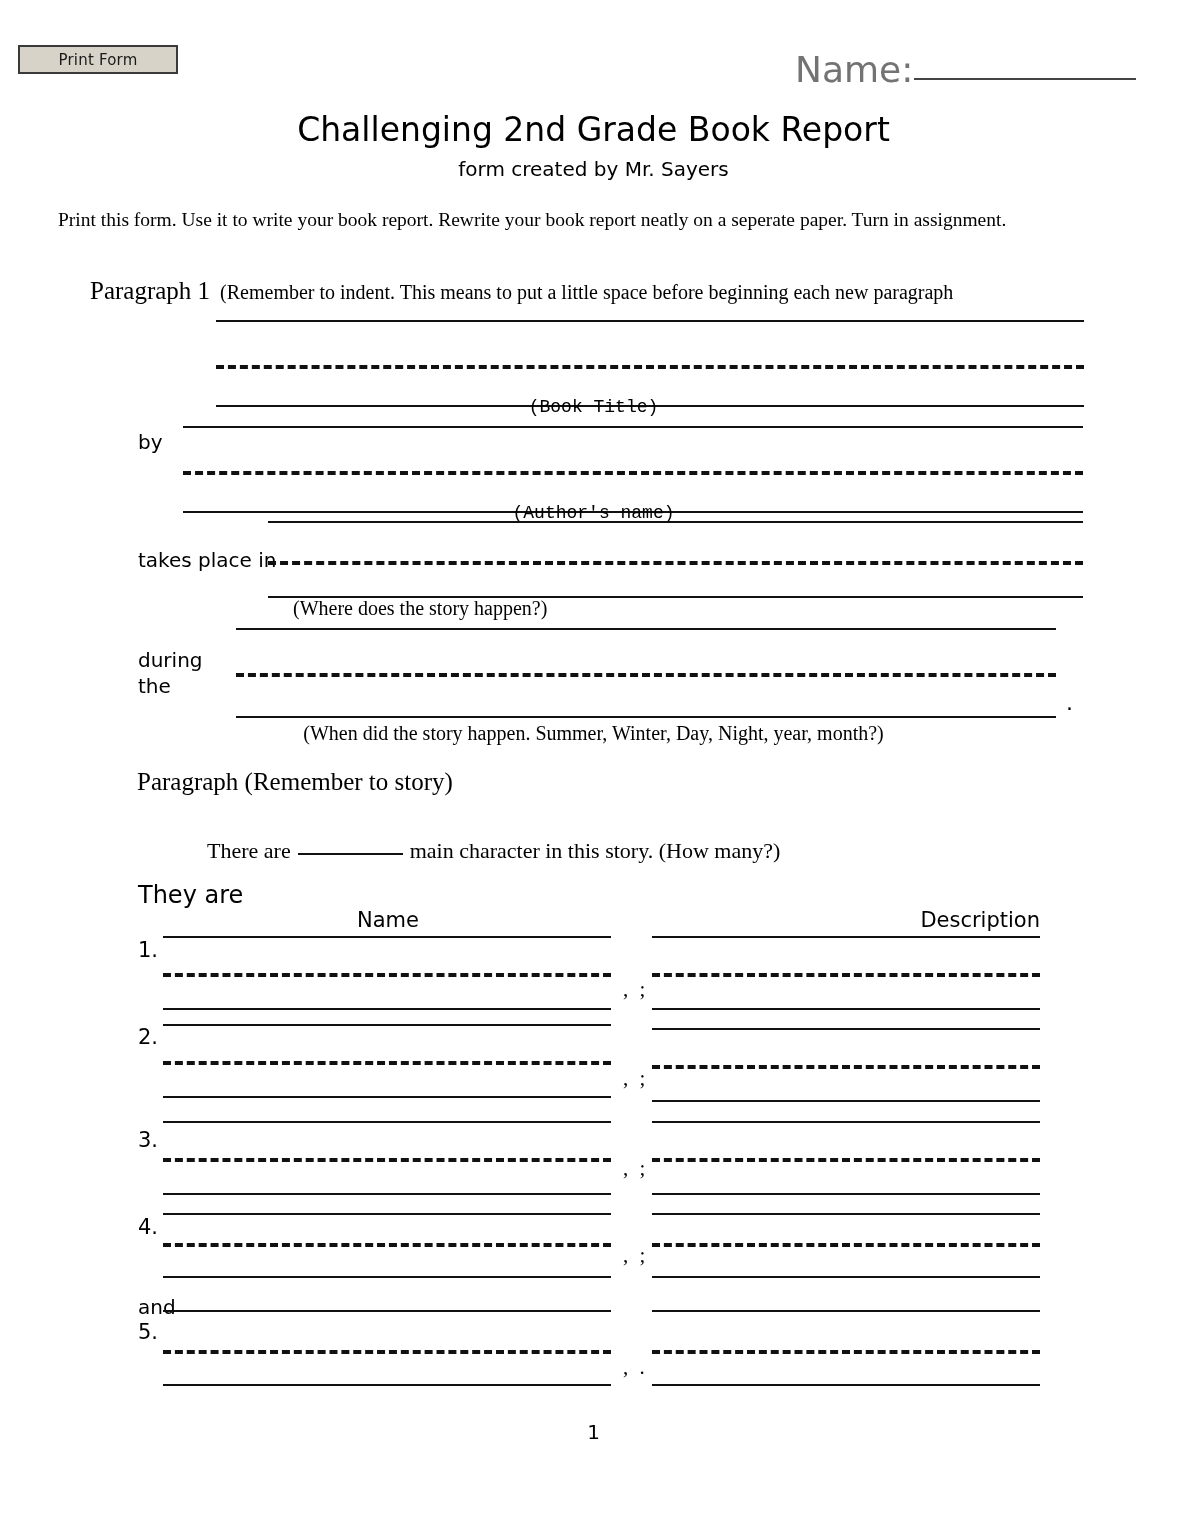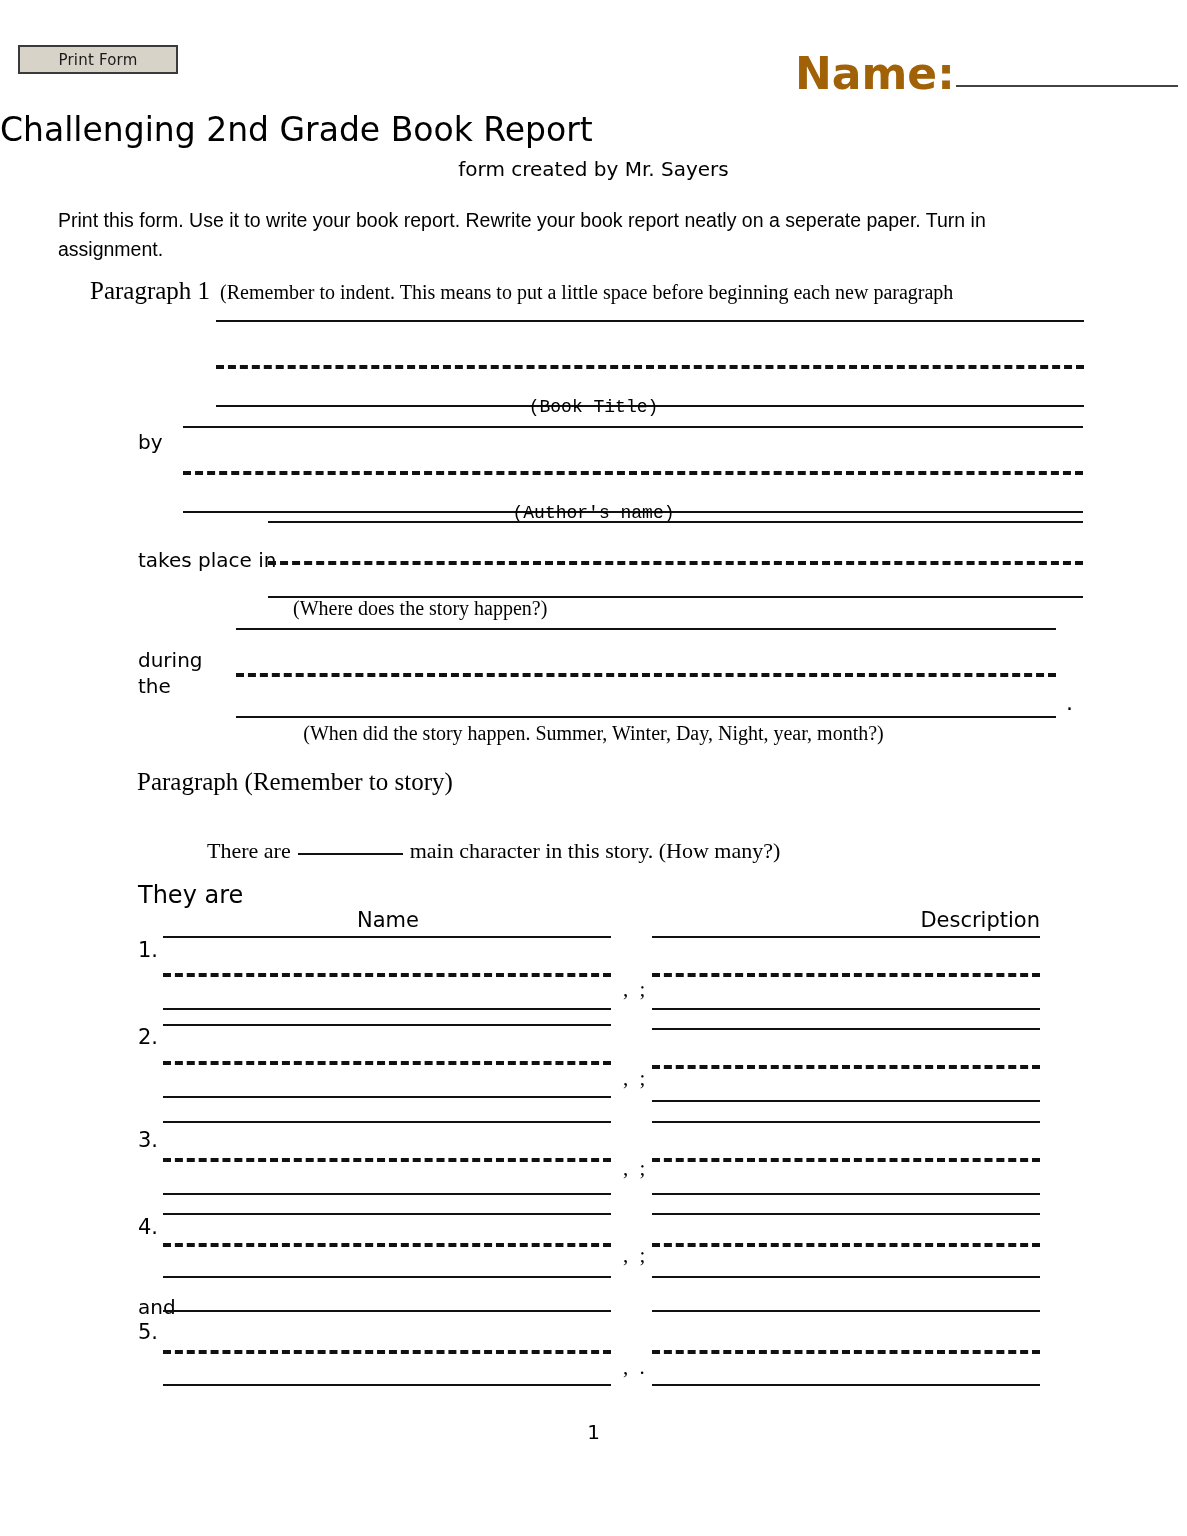--- a/index.html
+++ b/index.html
@@ -44,41 +44,40 @@
   
   .name-row {
     position: absolute;
     left: 795px;
     top: 52px;
     display: flex;
     align-items: baseline;
   }
   .name-label {
     font-family: "DejaVu Sans", sans-serif;
-    font-size: 44px;
-    color: #a16207;
+    font-size: 36px;
+    color: #737373;
     line-height: 1;
-    font-weight: bold;
   }
   .name-rule {
     width: 222px;
     height: 0;
     border-bottom: 2px solid #444;
     margin-left: 1px;
     position: relative;
     top: -2px;
   }
 
   
   .doc-title {
     position: absolute;
     left: 0;
     right: 0;
     top: 112px;
-    text-align: left;
+    text-align: center;
     font-family: "DejaVu Sans", sans-serif;
     font-size: 33px;
     line-height: 1.1;
     color: #000;
   }
   .doc-subtitle {
     position: absolute;
     left: 0;
     right: 0;
     top: 158px;
@@ -88,21 +87,21 @@
     line-height: 1.1;
     color: #000;
   }
 
   
   .intro {
     position: absolute;
     left: 58px;
     top: 206px;
     width: 1010px;
-    font-family: Liberation Sans, sans-serif;
+    font-family: Liberation Serif, serif;
     font-size: 19.5px;
     line-height: 1.48;
     color: #000;
   }
 
   
   .p1-head {
     position: absolute;
     left: 90px;
     top: 277px;

